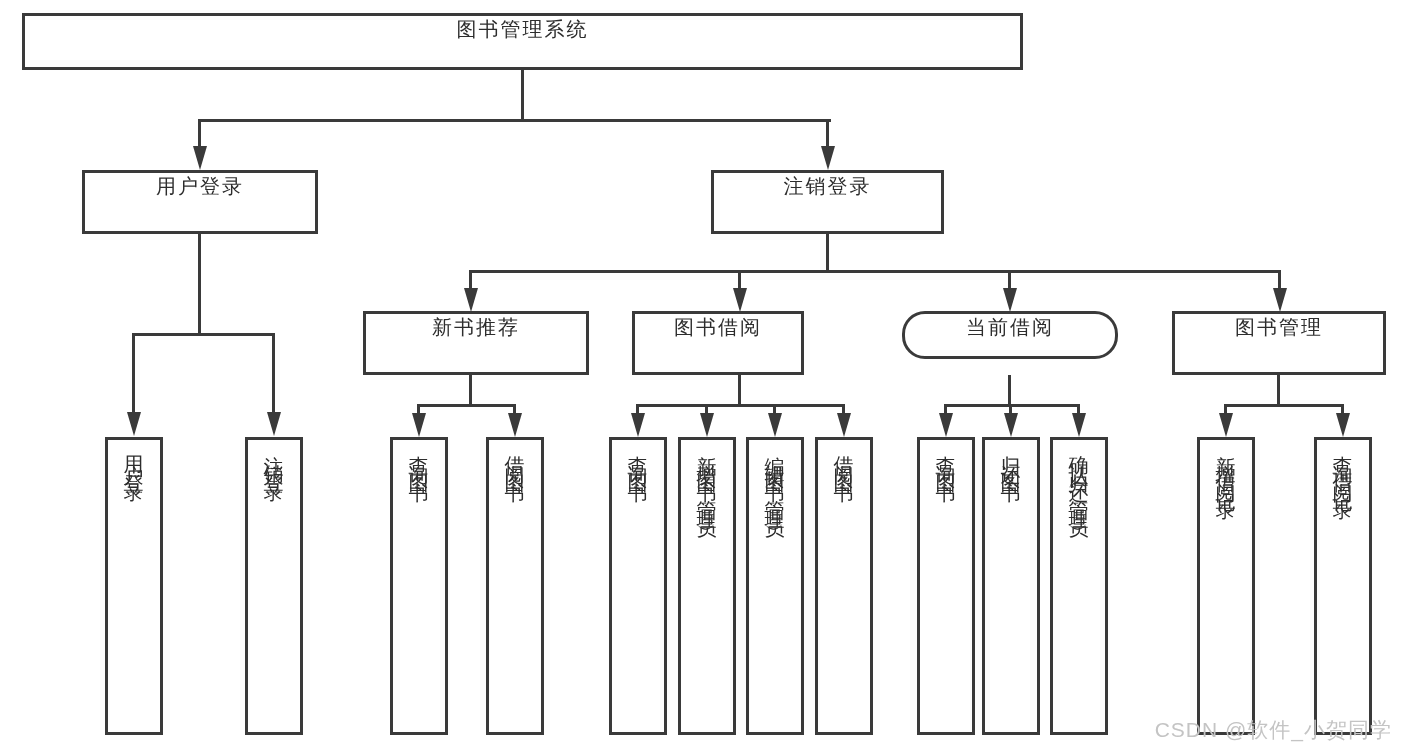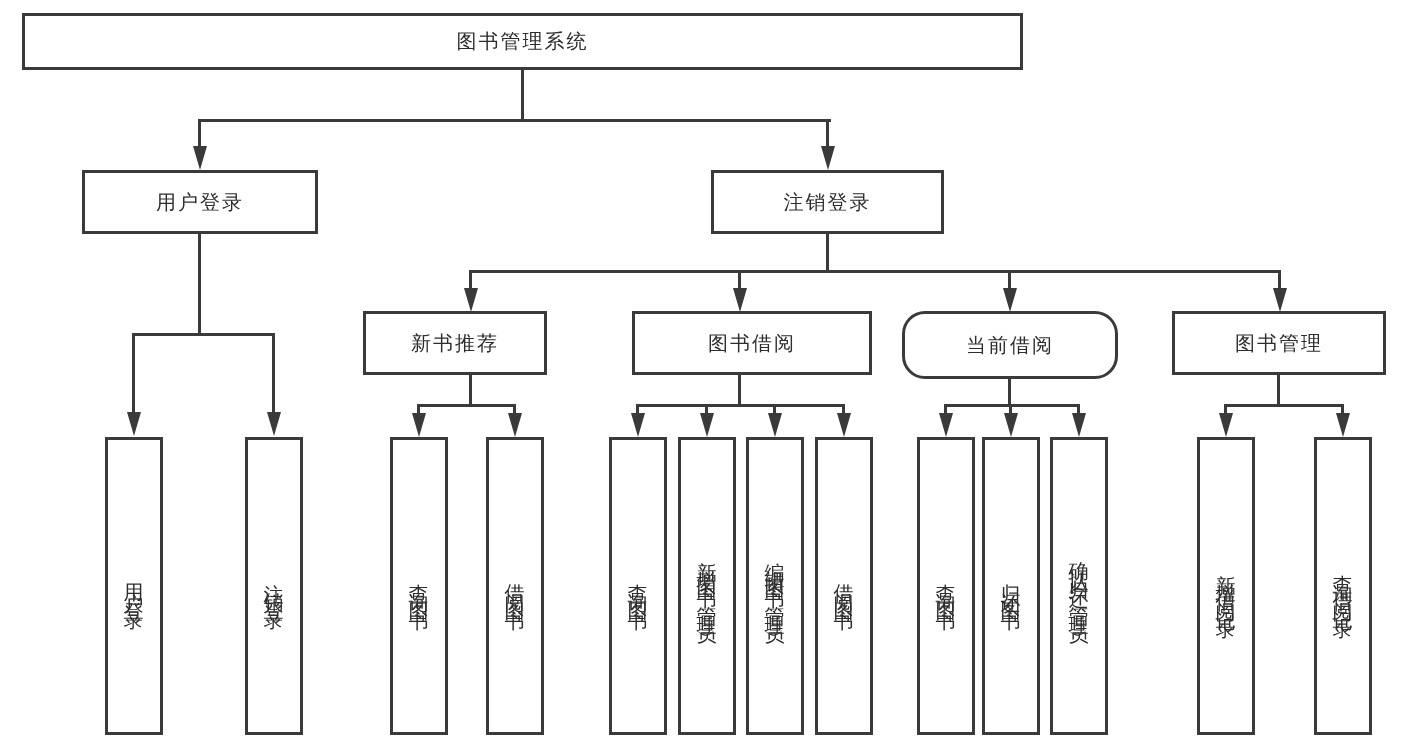--- a/index.html
+++ b/index.html
@@ -14,21 +14,21 @@
     position:relative;
     width:1405px;height:747px;
     background:var(--fill);
     overflow:hidden;
   }
   .node{
     position:absolute;
     background:var(--fill);
     border:3px solid var(--line);
     box-sizing:border-box;
-    display:flex;align-items:center;justify-content:center;
+    display:flex;align-items:flex-start;justify-content:center;
     color:var(--text);
     font-size:20px;
     letter-spacing:2px;
     white-space:nowrap;
     z-index:2;
   }
   .leaf span{
     writing-mode:vertical-lr;
     letter-spacing:9px;
     line-height:1;
@@ -87,27 +87,27 @@
   <div class="hl" style="left:469px;top:270px;width:812px;"></div>
   <div class="vl" style="left:469px;top:270px;height:21px;"></div>
   <div class="arrow" style="left:464px;top:288px;"></div>
   <div class="vl" style="left:738px;top:270px;height:21px;"></div>
   <div class="arrow" style="left:733px;top:288px;"></div>
   <div class="vl" style="left:1008px;top:270px;height:21px;"></div>
   <div class="arrow" style="left:1003px;top:288px;"></div>
   <div class="vl" style="left:1278px;top:270px;height:21px;"></div>
   <div class="arrow" style="left:1273px;top:288px;"></div>
 
-  <div class="node" style="left:363px;top:311px;width:184px;height:64px;">
+  <div class="node" style="left:363px;top:311px;width:226px;height:64px;">
     <span>新书推荐</span>
   </div>
-  <div class="node" style="left:632px;top:311px;width:240px;height:64px;">
+  <div class="node" style="left:632px;top:311px;width:172px;height:64px;">
     <span>图书借阅</span>
   </div>
-  <div class="node" style="left:902px;top:311px;width:216px;height:68px;border-radius:23px;">
+  <div class="node" style="left:902px;top:311px;width:216px;height:48px;border-radius:23px;">
     <span>当前借阅</span>
   </div>
   <div class="node" style="left:1172px;top:311px;width:214px;height:64px;">
     <span>图书管理</span>
   </div>
 
   <div class="vl" style="left:469px;top:375px;height:32px;"></div>
   <div class="hl" style="left:417px;top:404px;width:99px;"></div>
   <div class="vl" style="left:417px;top:404px;height:12px;"></div>
   <div class="arrow" style="left:412px;top:413px;"></div>
@@ -178,14 +178,15 @@
     <span>确认归还（管理员）</span>
   </div>
 
   <div class="node leaf" style="left:1197px;top:437px;width:58px;height:298px;">
     <span>新增借阅记录</span>
   </div>
   <div class="node leaf" style="left:1314px;top:437px;width:58px;height:298px;">
     <span>查询借阅记录</span>
   </div>
 
+  <div class="watermark">CSDN @软件_小贺同学</div>
 
 </div>
 
 </body></html>

